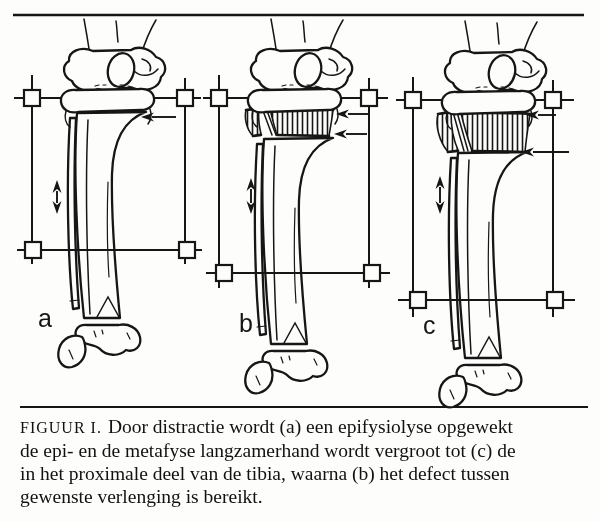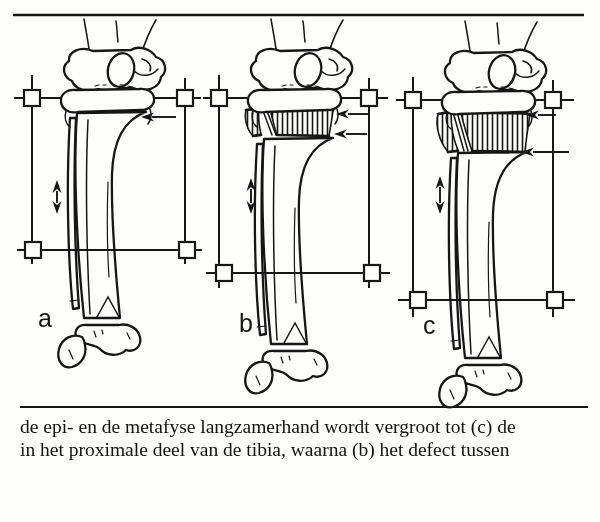--- a/index.html
+++ b/index.html
@@ -163,15 +163,17 @@
       <line class="arrow-line" x1="440" y1="187" x2="440" y2="203"></line>
       <polygon class="arrow-head" points="440,176 435.5,189 440,185 444.5,189"></polygon>
       <polygon class="arrow-head" points="440,214 435.5,201 440,205 444.5,201"></polygon>
     </g>
     <text class="panel-label" x="423" y="334">c</text>
   </g>
 </svg>
 </div>
 
 <div class="caption">
+  <div class="cap-line"><span class="figlabel">FIGUUR I.</span><span>Door distractie wordt (a) een epifysiolyse opgewekt</span></div>
   <div class="cap-line">de epi- en de metafyse langzamerhand wordt vergroot tot (c) de</div>
   <div class="cap-line">in het proximale deel van de tibia, waarna (b) het defect tussen</div>
+  <div class="cap-line">gewenste verlenging is bereikt.</div>
 </div>
 
 </body></html>

